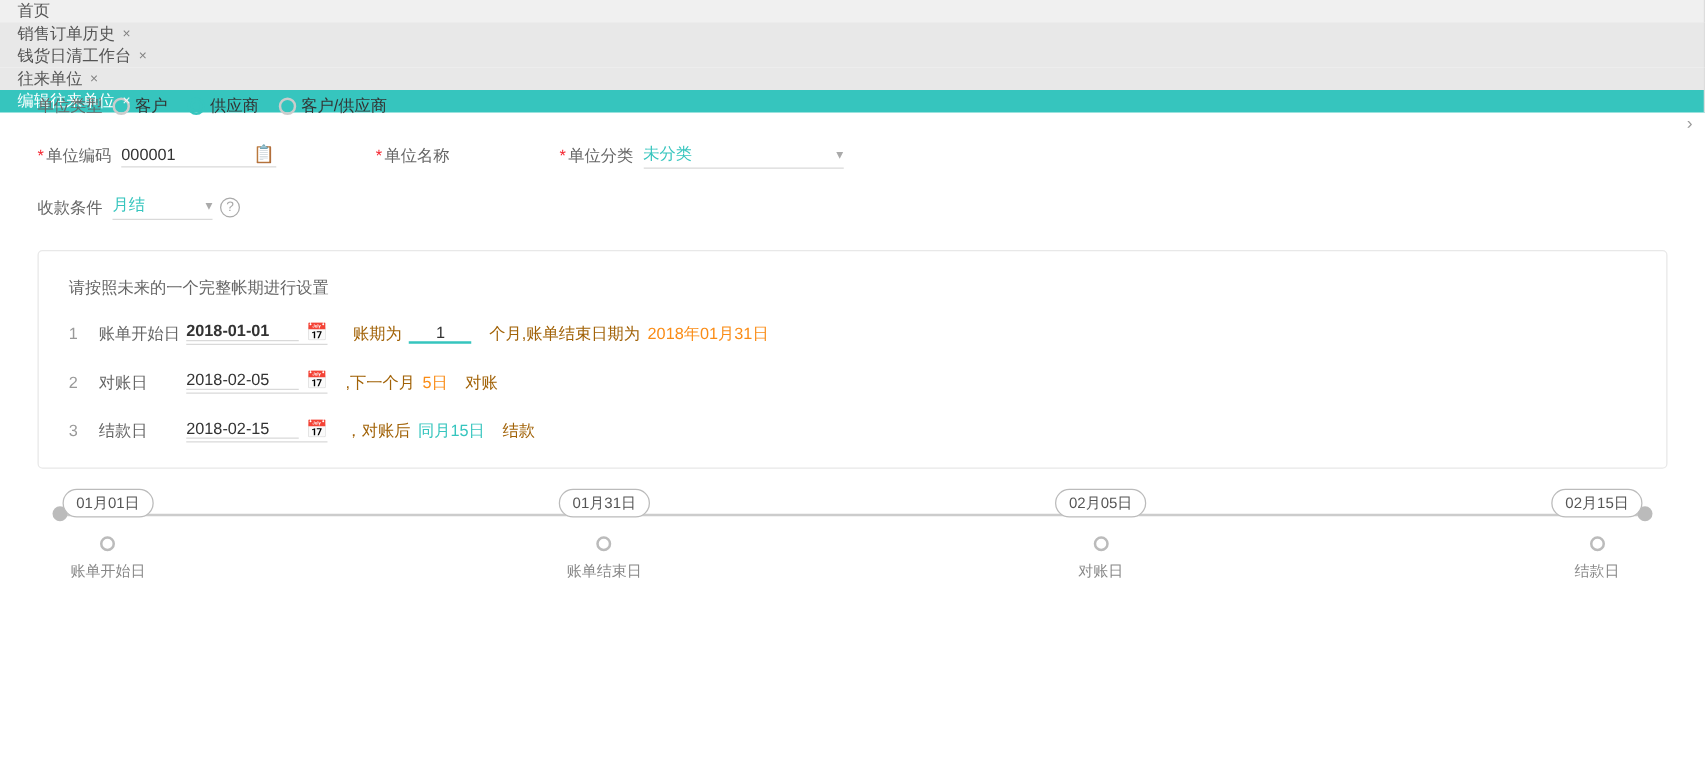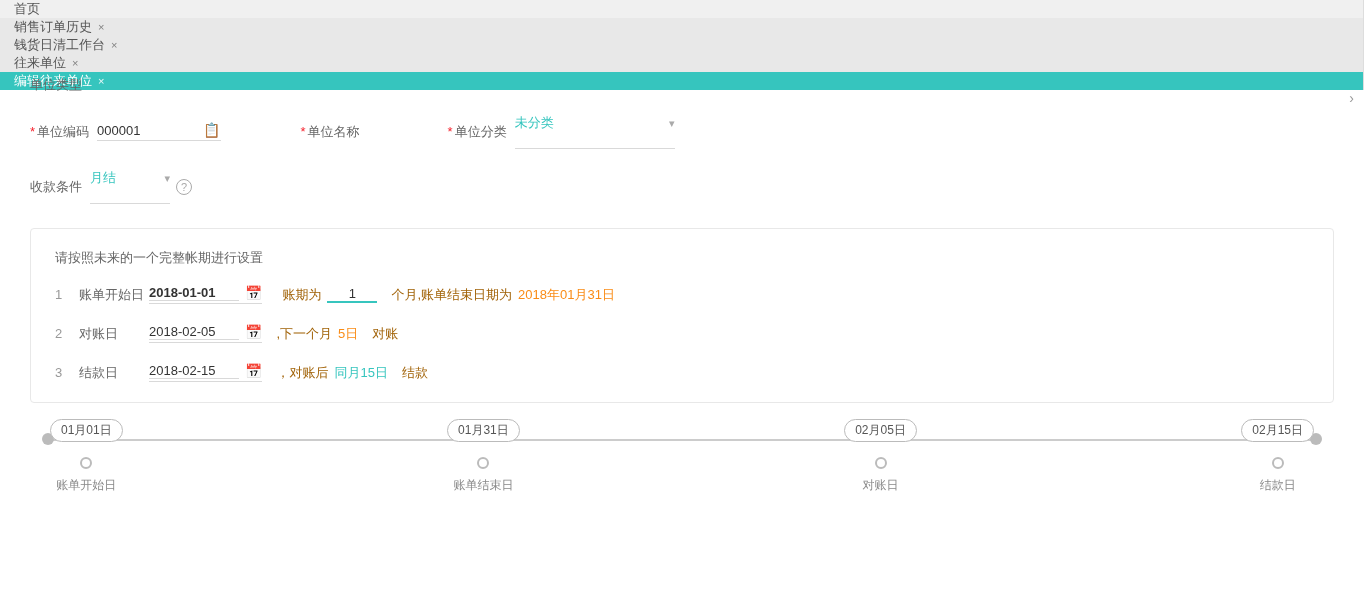--- a/index.html
+++ b/index.html
@@ -137,21 +137,21 @@
       font-size: 14px;
       margin-left: 6px;
       cursor: pointer;
     }
 
     
     .select-wrap {
       display: flex;
       align-items: center;
       border-bottom: 1px solid #d9d9d9;
-      padding-bottom: 16px;
+      padding-bottom: 2px;
       min-width: 100px;
       cursor: pointer;
     }
     .select-value {
       font-size: 13px;
       color: #36c5be;
       flex: 1;
     }
     .select-arrow {
       color: #aaa;
@@ -304,20 +304,37 @@
     <span>编辑往来单位</span>
     <span class="tab-close">×</span>
   </div>
   <div class="tabs-arrow">›</div>
 </div>
 
 <div class="main-content">
 
   <div class="form-row" style="margin-bottom:20px;">
     <span class="form-label">单位类型</span>
+    <div class="radio-group">
+
+      <div class="radio-item">
+        <div class="radio-circle"></div>
+        <span>客户</span>
+      </div>
+
+      <div class="radio-item">
+        <div class="radio-circle checked"></div>
+        <span>供应商</span>
+      </div>
+
+      <div class="radio-item">
+        <div class="radio-circle"></div>
+        <span>客户/供应商</span>
+      </div>
+    </div>
   </div>
 
   <div class="form-row" style="margin-bottom:20px; gap:40px;">
 
     <div class="field-group">
       <span class="required-star">*</span>
       <span class="form-label">单位编码</span>
       <div class="input-with-icon">
         <input type="text" value="000001" style="width: 100px;">
         <span class="cal-icon">📋</span>

